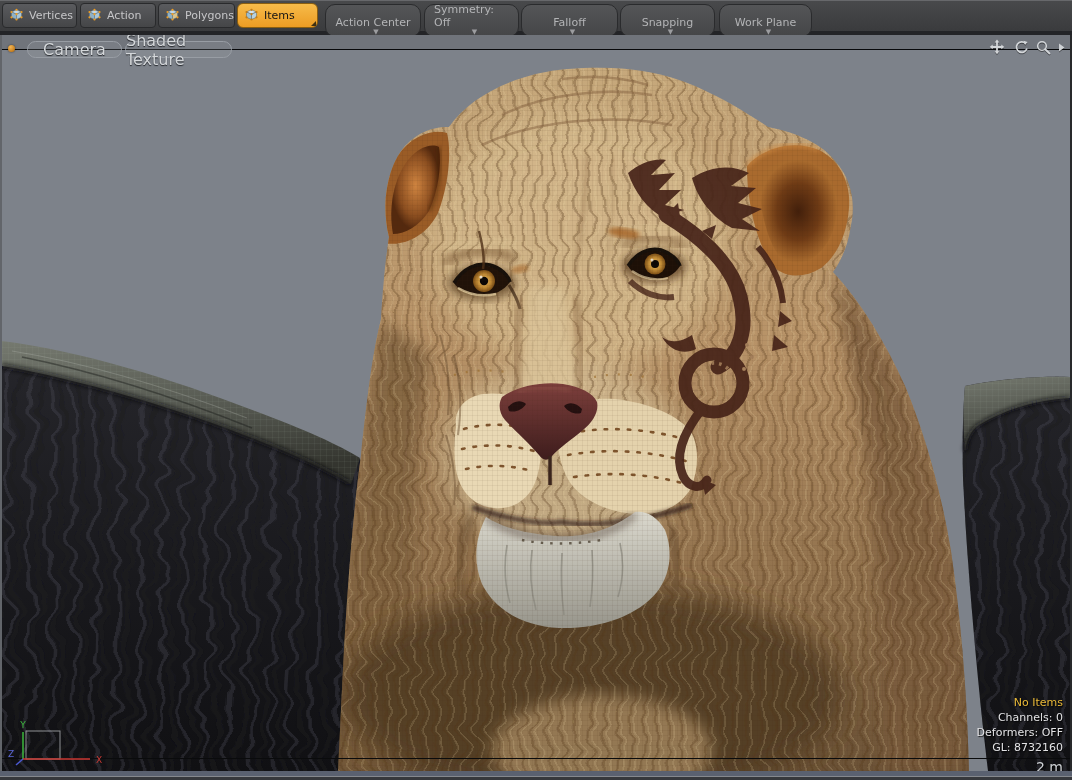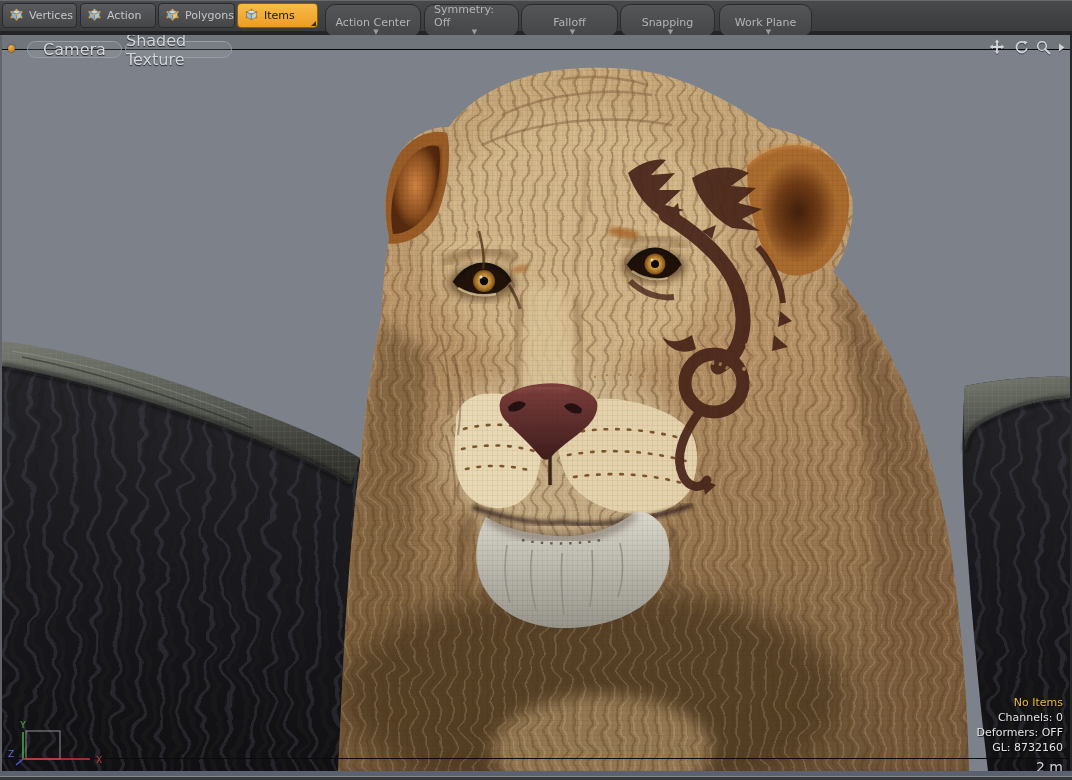--- a/index.html
+++ b/index.html
@@ -5,21 +5,21 @@
   html,body{margin:0;padding:0;background:#1e1f21;}
   .window{position:relative;width:1072px;height:780px;background:#28292b;overflow:hidden;
           font-family:"DejaVu Sans","Liberation Sans",sans-serif;padding-left:40px;-webkit-font-smoothing:antialiased;}
   
   .tabbar{position:absolute;left:0;top:0;width:1072px;height:31px;
           background:linear-gradient(#48494b,#3a3b3d);border-top:1px solid #67686b;box-sizing:border-box;}
   .bar-gap{position:absolute;left:0;top:31px;width:1072px;height:4px;background:#232427;}
   .tab{position:absolute;top:3px;height:25px;border-radius:4px;box-sizing:border-box;
        background:linear-gradient(#5a5b5e,#454648);border:1px solid #292a2c;
        display:flex;align-items:center;gap:5px;padding:0 6px;color:#c6c6c8;font-size:11px;cursor:default;}
-  .tab.selected{background:linear-gradient(#f7bb4a,#ec9c23);color:#141414;border-color:#8a5e10;}
+  .tab.selected{background:linear-gradient(#f7bb4a,#ec9c23);color:#141414;border-color:#8a5e10;border-radius:6px;}
   .tab.selected::after{content:"";position:absolute;right:1px;bottom:1px;width:0;height:0;
        border-left:5px solid transparent;border-bottom:5px solid #403112;}
   .dd{position:absolute;top:4px;height:33px;border-radius:10px;box-sizing:border-box;
       background:linear-gradient(#545557,#454648);border:1px solid #2a2b2d;
       display:flex;align-items:center;justify-content:flex-end;padding:0 9px;color:#b3b4b6;font-size:11px;flex-direction:column;}
   .dd .arr{font-size:7px;color:#9c9da0;margin-left:6px;line-height:1;}
   
   .viewport{position:absolute;left:2px;top:35px;width:1068px;height:736px;background:#7d828a;overflow:hidden;}
   .edge{position:absolute;top:35px;width:2px;height:736px;background:#62656a;}
   .edge.l{left:0}.edge.r{right:0}

